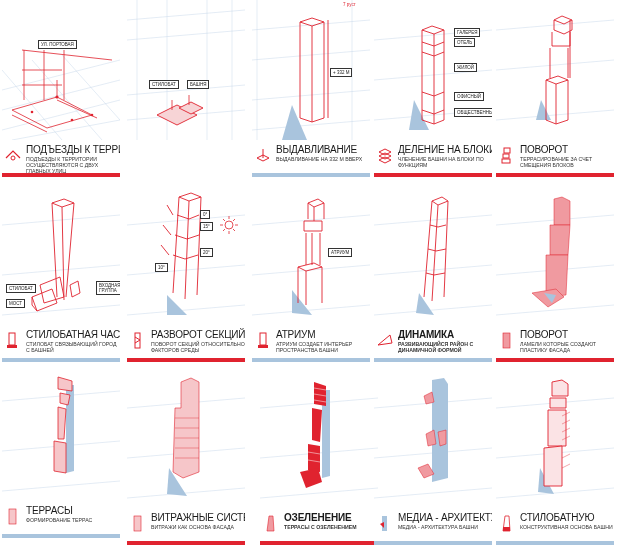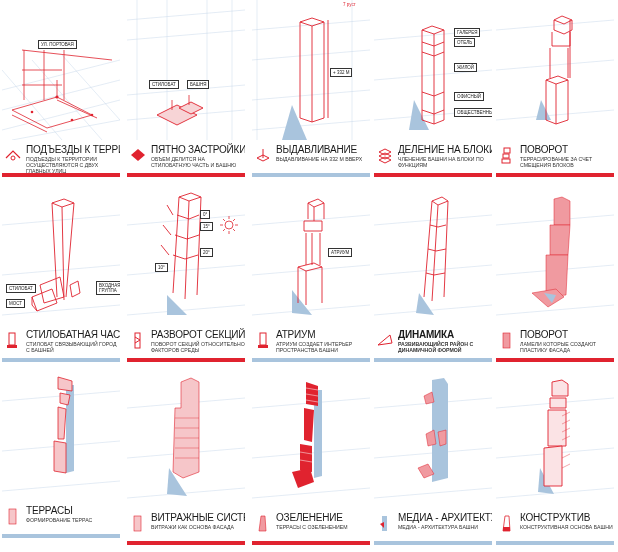--- a/index.html
+++ b/index.html
@@ -66,28 +66,20 @@
       <g stroke="#e0232f" stroke-width="0.9" fill="#f7d4d6">
         <path d="M30 115 L50 105 L70 115 L50 125 Z"></path>
         <path d="M52 108 L64 102 L76 108 L64 114 Z"></path>
       </g>
       <g stroke="#e0232f" stroke-width="0.8">
           <path d="M45 110 L45 100 M62 105 L62 95"></path>
         </g>
     </svg>
     <div class="tag" style="left:22px;top:80px;">СТИЛОБАТ</div>
     <div class="tag" style="left:60px;top:80px;">БАШНЯ</div>
-    <div class="caption">
-      <svg class="cap-icon" viewBox="0 0 18 18">
-          <path d="M9 3 L16 9 L9 15 L2 9 Z" fill="#e0232f"></path>
-        </svg>
-      <div class="cap-title">ПЯТНО ЗАСТРОЙКИ</div>
-      <div class="cap-sub">ОБЪЕМ ДЕЛИТСЯ НА СТИЛОБАТНУЮ ЧАСТЬ И БАШНЮ</div>
-      <div class="cap-bar red"></div>
-    </div>
   </div>
 
   <div class="panel" style="left:252px;top:0px;">
     <svg class="bg" viewBox="0 0 118 140">
       <g stroke="#c9d9ea" stroke-width="0.5" fill="none">
         <path d="M0 30 L118 20 M0 60 L118 50 M0 100 L118 90 M0 130 L118 120"></path>
         <path d="M5 0 L5 140 M100 0 L100 140"></path>
       </g>
       <path d="M40 105 L55 140 L30 140 Z" fill="#a9c4dd"></path>
       <g stroke="#e0232f" stroke-width="0.9" fill="none">
@@ -326,21 +318,21 @@
     <div class="caption">
       <svg class="cap-icon" viewBox="0 0 18 18">
           <rect x="5" y="2" width="7" height="15" fill="#f6c6c9" stroke="#e0232f" stroke-width="0.6"></rect>
         </svg>
       <div class="cap-title">ВИТРАЖНЫЕ СИСТЕМЫ</div>
       <div class="cap-sub">ВИТРАЖИ КАК ОСНОВА ФАСАДА</div>
       <div class="cap-bar red"></div>
     </div>
   </div>
 
-  <div class="panel" style="left:252px;top:368px;">
+  <div class="panel" style="left:260px;top:368px;font-weight:bold;">
     <svg class="bg" viewBox="0 0 118 140">
       <g stroke="#c9d9ea" stroke-width="0.5" fill="none">
         <path d="M0 40 L118 30 M0 90 L118 80 M0 130 L118 120"></path>
       </g>
       <path d="M62 22 L70 22 L70 108 L62 110 Z" fill="#a9c4dd"></path>
       <g fill="#e0232f">
         <path d="M54 14 L66 18 L66 38 L54 36 Z"></path>
         <path d="M52 40 L62 42 L60 74 L52 72 Z"></path>
         <path d="M48 76 L60 78 L60 104 L48 102 Z"></path>
         <path d="M40 104 L58 100 L62 114 L46 120 Z"></path>
@@ -396,18 +388,18 @@
       </g>
       <g stroke="#e0232f" stroke-width="0.4">
           <path d="M66 48 L74 44 M66 56 L74 52 M66 64 L74 60 M66 72 L74 68 M66 90 L74 86 M66 100 L74 96"></path>
         </g>
     </svg>
     <div class="caption">
       <svg class="cap-icon" viewBox="0 0 18 18">
           <path d="M7 2 L11 2 L12 17 L5 17 Z" fill="none" stroke="#e0232f" stroke-width="0.8"></path>
           <rect x="5" y="13" width="7" height="4" fill="#e0232f"></rect>
         </svg>
-      <div class="cap-title">КОНСТРУКТИВ</div>
+      <div class="cap-title">СТИЛОБАТНУЮ</div>
       <div class="cap-sub">КОНСТРУКТИВНАЯ ОСНОВА БАШНИ</div>
       <div class="cap-bar blue"></div>
     </div>
   </div>
 </div>
 
 </body></html>

